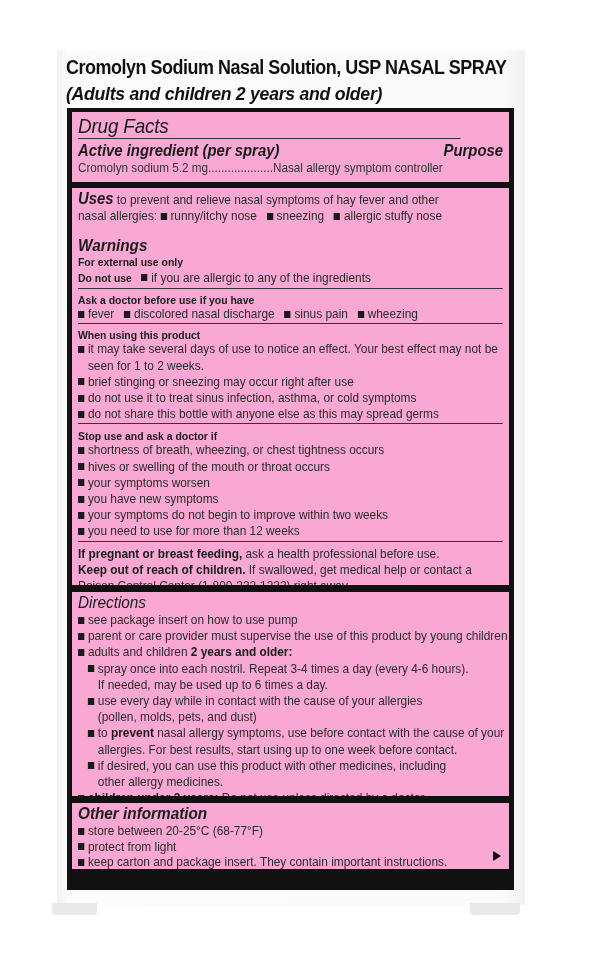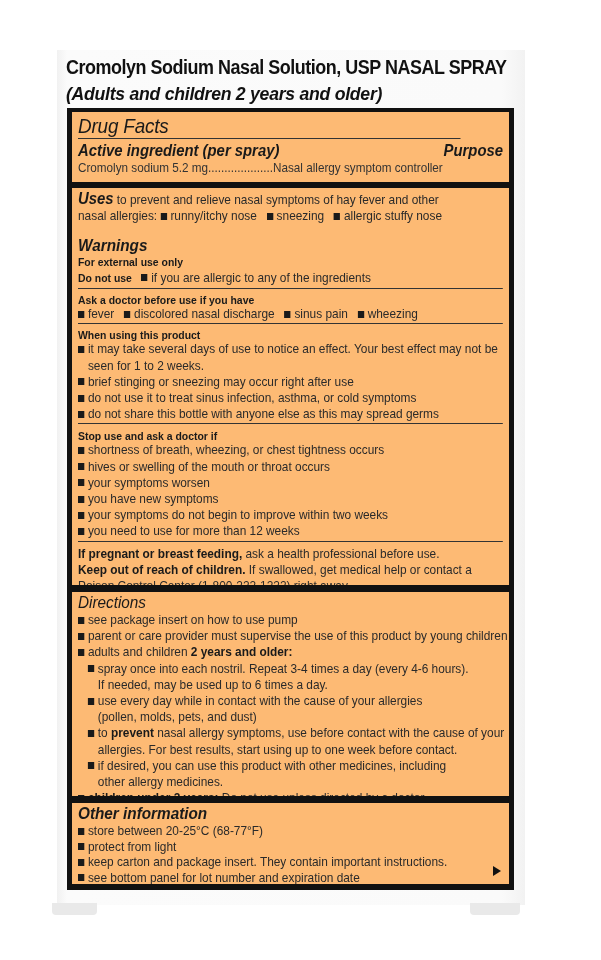--- a/index.html
+++ b/index.html
@@ -15,26 +15,26 @@
   .tab.left { left:52px; width:45px; }
   .tab.right { left:470px; width:50px; }
 
   .title1 { position:absolute; left:66px; top:56px; font-size:19.5px; font-weight:bold; letter-spacing:-0.5px; transform:scaleX(0.92); transform-origin:left; white-space:nowrap; color:#111; }
   .title2 { position:absolute; left:66px; top:83px; font-size:19px; font-weight:bold; font-style:italic; letter-spacing:-0.3px; transform:scaleX(0.93); transform-origin:left; white-space:nowrap; color:#111; }
 
   .df {
     position:absolute; left:67px; top:108px; width:447px; height:782px;
     background:#111; box-sizing:border-box;
   }
-  .sec { position:absolute; left:5px; right:5px; background:#fdba74; box-sizing:border-box; padding:0 6px; overflow:hidden; }
+  .sec { position:absolute; left:5px; right:5px; background:#f9a8d4; box-sizing:border-box; padding:0 6px; overflow:hidden; }
   .sec1 { top:4px; height:70px; }
   .sec2 { top:80px; height:52px; }
   .sec3 { top:128px; height:349px; }
   .sec4 { top:484px; height:204px; }
-  .sec5 { top:695px; height:81px; }
+  .sec5 { top:695px; height:66px; }
 
   .narrow { transform:scaleX(0.9); transform-origin:left; white-space:nowrap; }
   .h-big { font-size:21px; font-style:italic; font-weight:normal; color:#1a1a1a; letter-spacing:-0.2px; }
   .h-sec { font-size:16.5px; font-style:italic; font-weight:bold; color:#1a1a1a; }
   .rule { border-bottom:1px solid #333; }
   .t { font-size:13.2px; line-height:16.2px; color:#2a2a2a; }
   .tb { font-weight:bold; color:#1a1a1a; }
   .sm { font-size:11.6px; line-height:13px; font-weight:bold; color:#1a1a1a; }
   .bul { display:inline-block; width:7px; height:7px; background:#1a1a1a; margin:0 4px 1px 0; vertical-align:middle; }
   .ind { padding-left:11px; }

